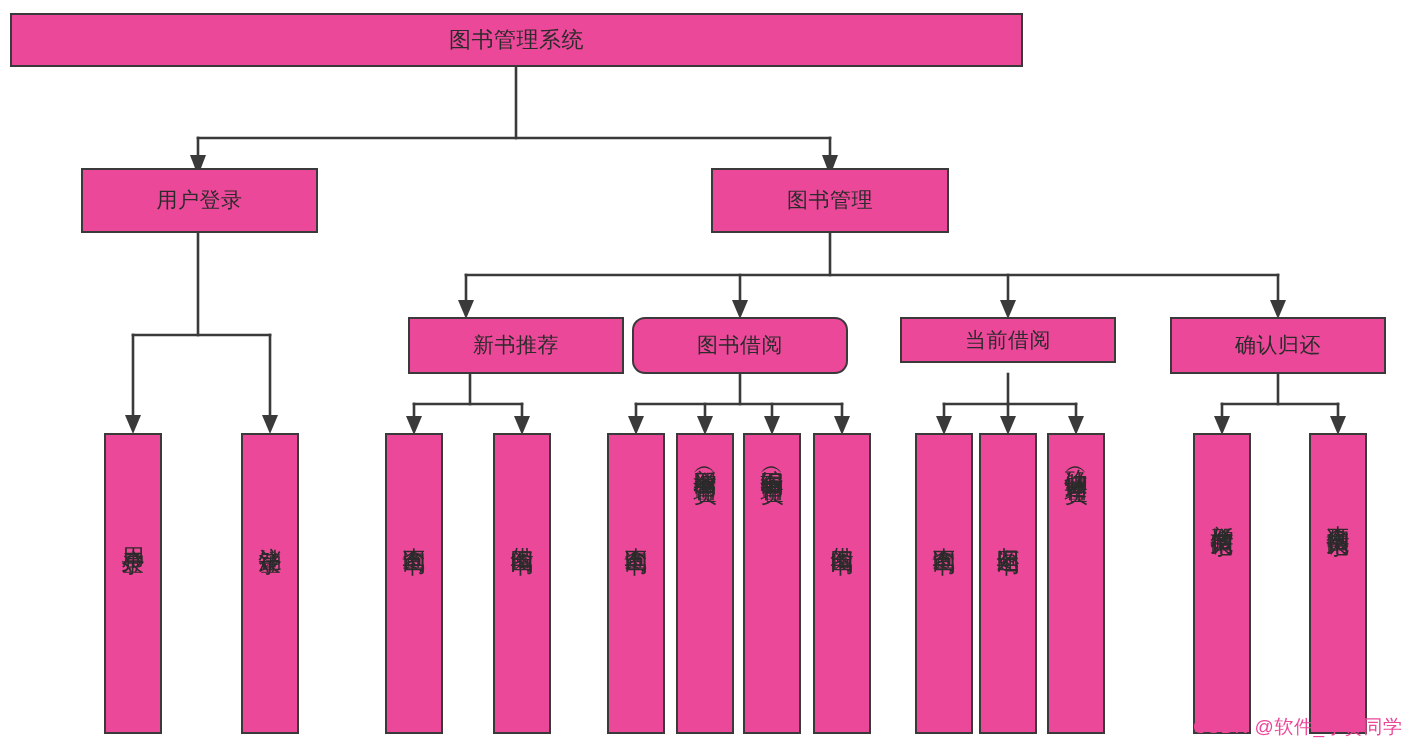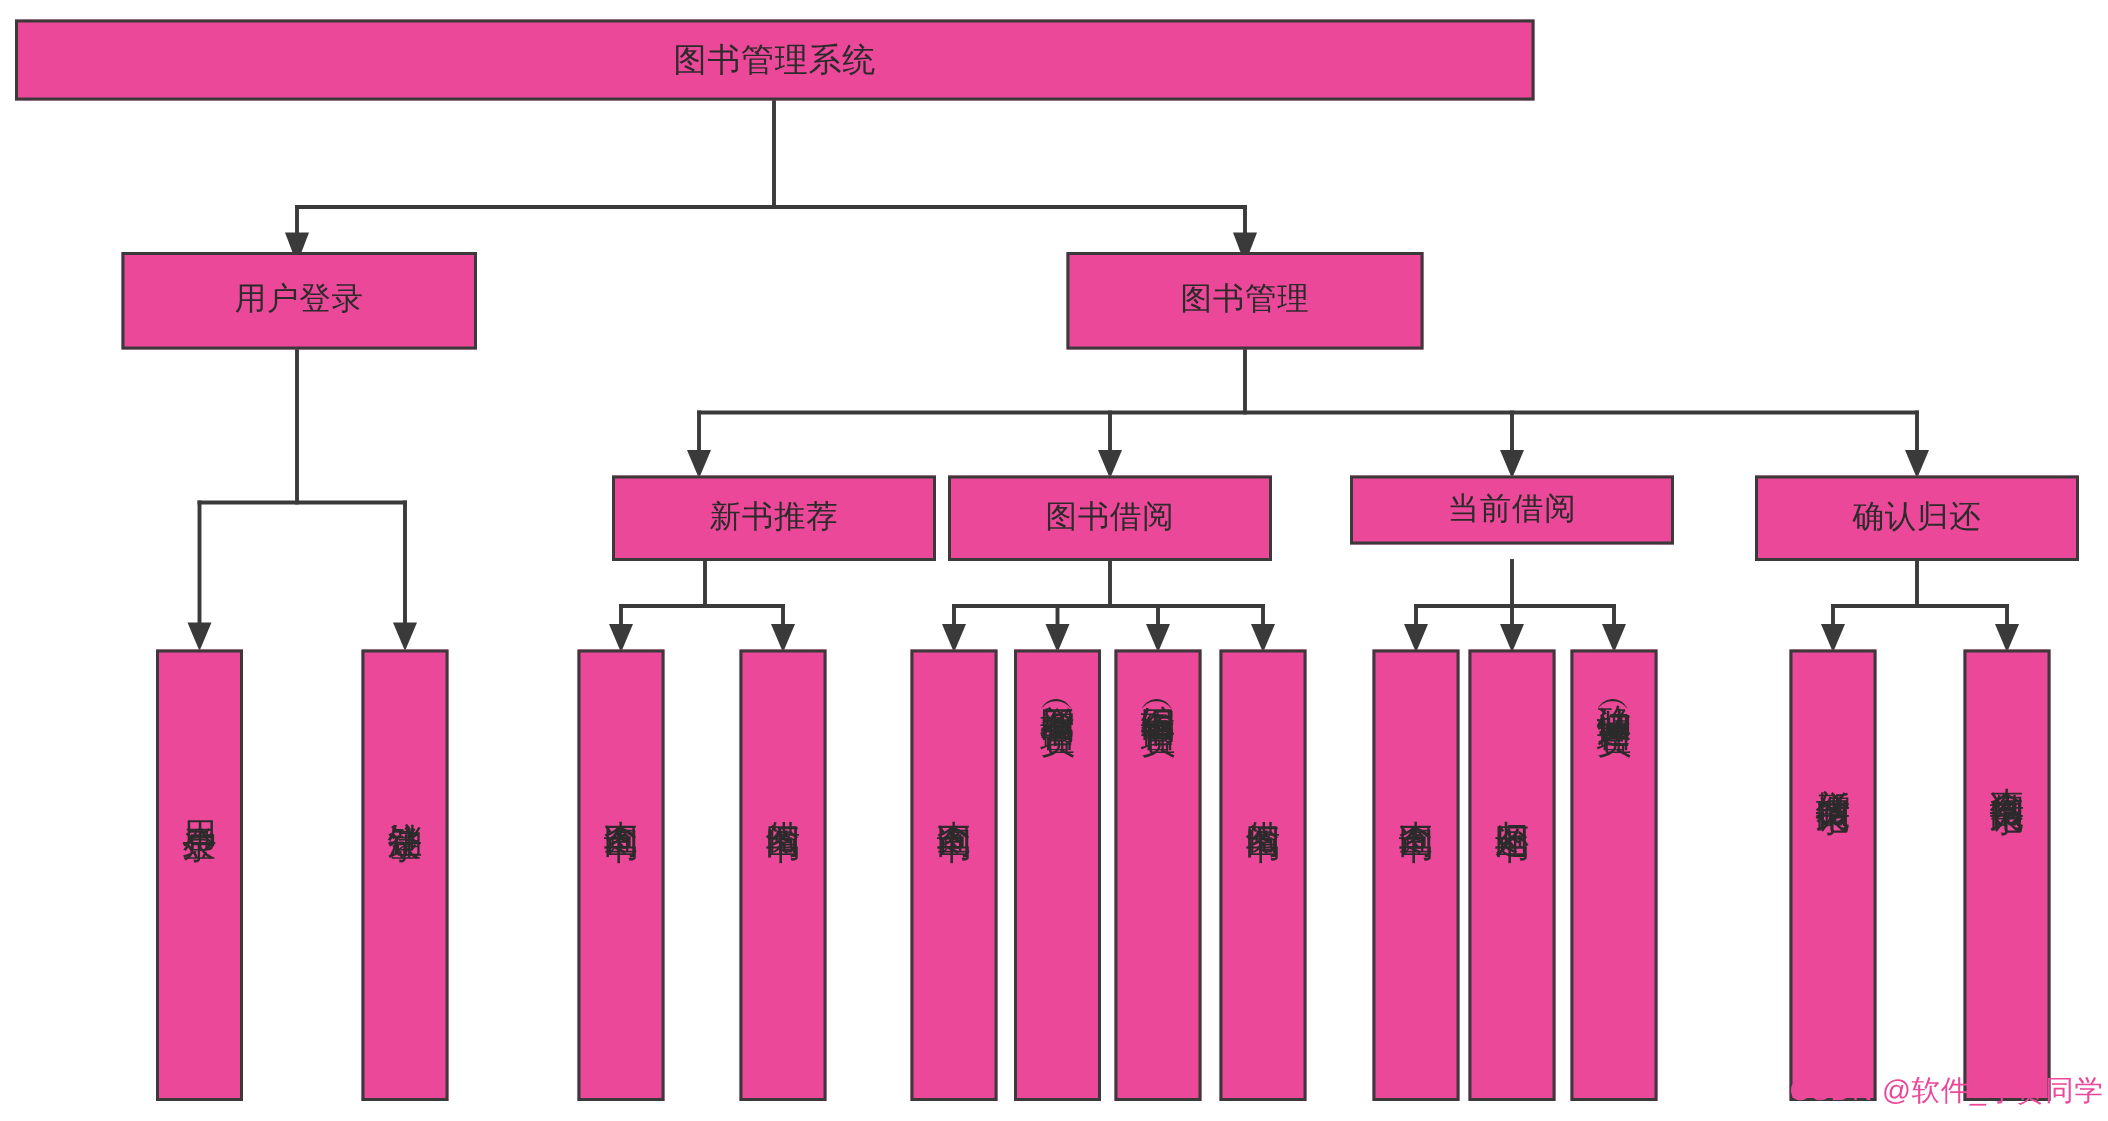--- a/index.html
+++ b/index.html
@@ -173,21 +173,21 @@
   <div class="node h-node" style="left:81px; top:168px; width:237px; height:65px;">
     <span class="node-label">用户登录</span>
   </div>
   <div class="node h-node" style="left:711px; top:168px; width:238px; height:65px;">
     <span class="node-label">图书管理</span>
   </div>
 
   <div class="node h-node" style="left:362px; top:317px; width:216px; height:57px;margin-left:46px;">
     <span class="node-label">新书推荐</span>
   </div>
-  <div class="node h-node" style="left:632px; top:317px; width:216px; height:57px;">
+  <div class="node h-node" style="left:632px; top:317px; width:216px; height:57px;border-radius:13px;">
     <span class="node-label">图书借阅</span>
   </div>
   <div class="node h-node" style="left:900px; top:317px; width:216px; height:46px;">
     <span class="node-label">当前借阅</span>
   </div>
   <div class="node h-node" style="left:1170px; top:317px; width:216px; height:57px;">
     <span class="node-label">确认归还</span>
   </div>
 
   <div class="node v-node short" style="left:104px; top:433px; width:58px; height:301px;">

